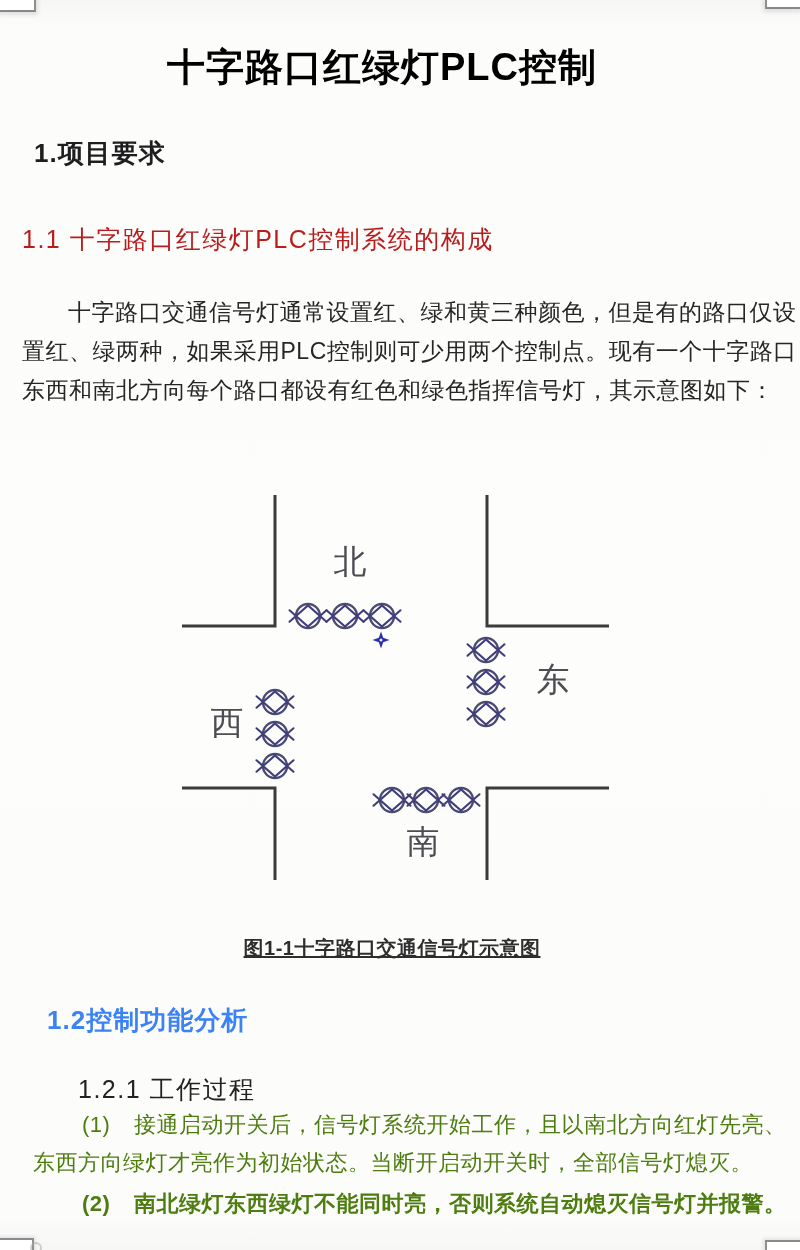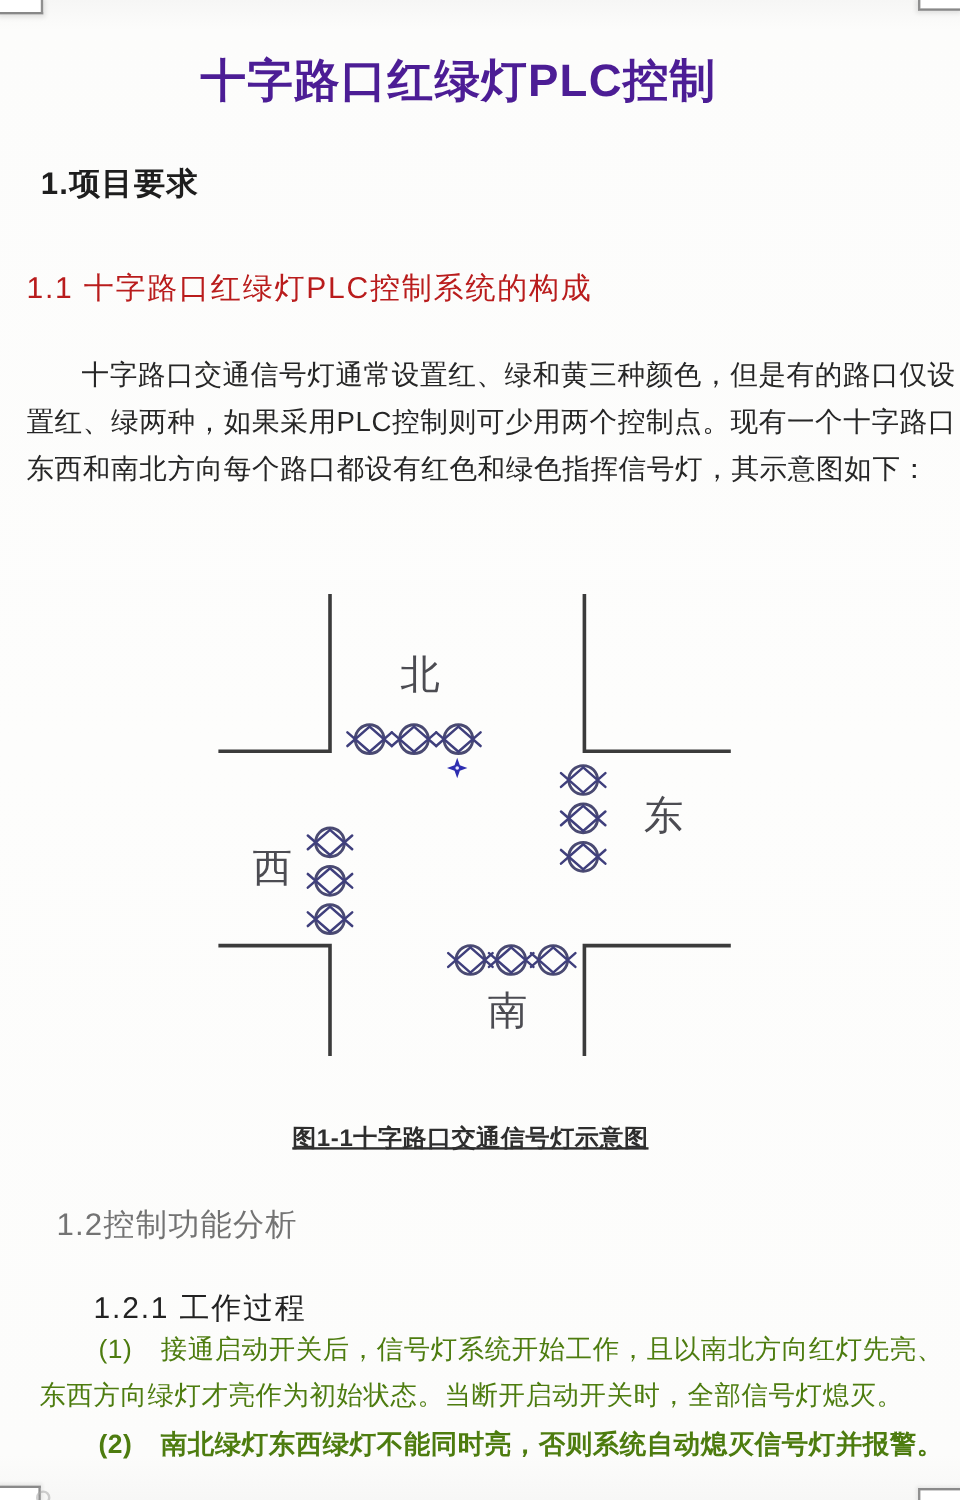--- a/index.html
+++ b/index.html
@@ -12,30 +12,30 @@
   }
   .abs{position:absolute;}
   
   .corner{position:absolute;background:#ffffff;}
   .corner.tl{left:-4px;top:-4px;width:38px;height:14px;border-right:2px solid #8f8f8f;border-bottom:2px solid #888;box-shadow:2px 3px 4px rgba(0,0,0,.10);}
   .corner.tr{right:-4px;top:-4px;width:37px;height:11px;border-left:2px solid #8f8f8f;border-bottom:2px solid #888;box-shadow:-2px 3px 4px rgba(0,0,0,.10);}
   .corner.bl{left:-4px;bottom:-4px;width:36px;height:14px;border-right:2px solid #909090;border-top:2px solid #8a8a8a;box-shadow:2px -2px 3px rgba(0,0,0,.08);}
   .corner.br{right:-4px;bottom:-4px;width:37px;height:12px;border-left:2px solid #909090;border-top:2px solid #8a8a8a;box-shadow:-2px -2px 3px rgba(0,0,0,.08);}
   .curl{position:absolute;left:34px;bottom:0;width:8px;height:8px;border:2px solid #aaa;border-radius:50%;opacity:.55;background:transparent;}
 
-  .title{left:0;top:42px;width:764px;text-align:center;font-size:38px;font-weight:bold;color:#4c1d95;letter-spacing:1px;}
+  .title{left:0;top:42px;width:764px;text-align:center;font-size:38px;font-weight:bold;color:#000000;letter-spacing:1px;}
   .h-s1{left:34px;top:136px;font-size:26px;font-weight:bold;color:#1e1e1e;letter-spacing:1px;}
   .h-s1-1{left:22px;top:223px;font-size:25px;font-weight:normal;color:#b91c1c;letter-spacing:1.5px;}
   .pline{left:22px;width:766px;font-size:23px;color:#262626;letter-spacing:.5px;white-space:nowrap;}
   .pl1{top:297px;padding-left:46px;}
   .pl2{top:336px;}
   .pl3{top:375px;}
 
   .caption{left:0;top:935px;width:784px;text-align:center;font-size:20px;font-weight:bold;color:#2e2e2e;letter-spacing:.5px;text-decoration:underline;}
-  .h-s1-2{left:47px;top:1003px;font-size:26px;font-weight:normal;color:#737373;letter-spacing:1px;}
+  .h-s1-2{left:47px;top:1003px;font-size:26px;font-weight:bold;color:#3b82f6;letter-spacing:1px;}
   .h-s1-2-1{left:78px;top:1073px;font-size:25px;font-weight:normal;color:#222;letter-spacing:1.5px;text-align:center;}
 
   .item{font-size:22px;color:#4d7c0f;letter-spacing:.5px;white-space:nowrap;}
   .it1a{left:82px;top:1110px;}
   .it1b{left:33px;top:1148px;font-family:Liberation Mono, monospace;}
   .it2a{left:82px;top:1189px;font-weight:bold;}
   .num{display:inline-block;min-width:34px;margin-right:18px;}
 
   svg text{font-family:"DejaVu Serif","Liberation Serif",serif;}
 </style>

